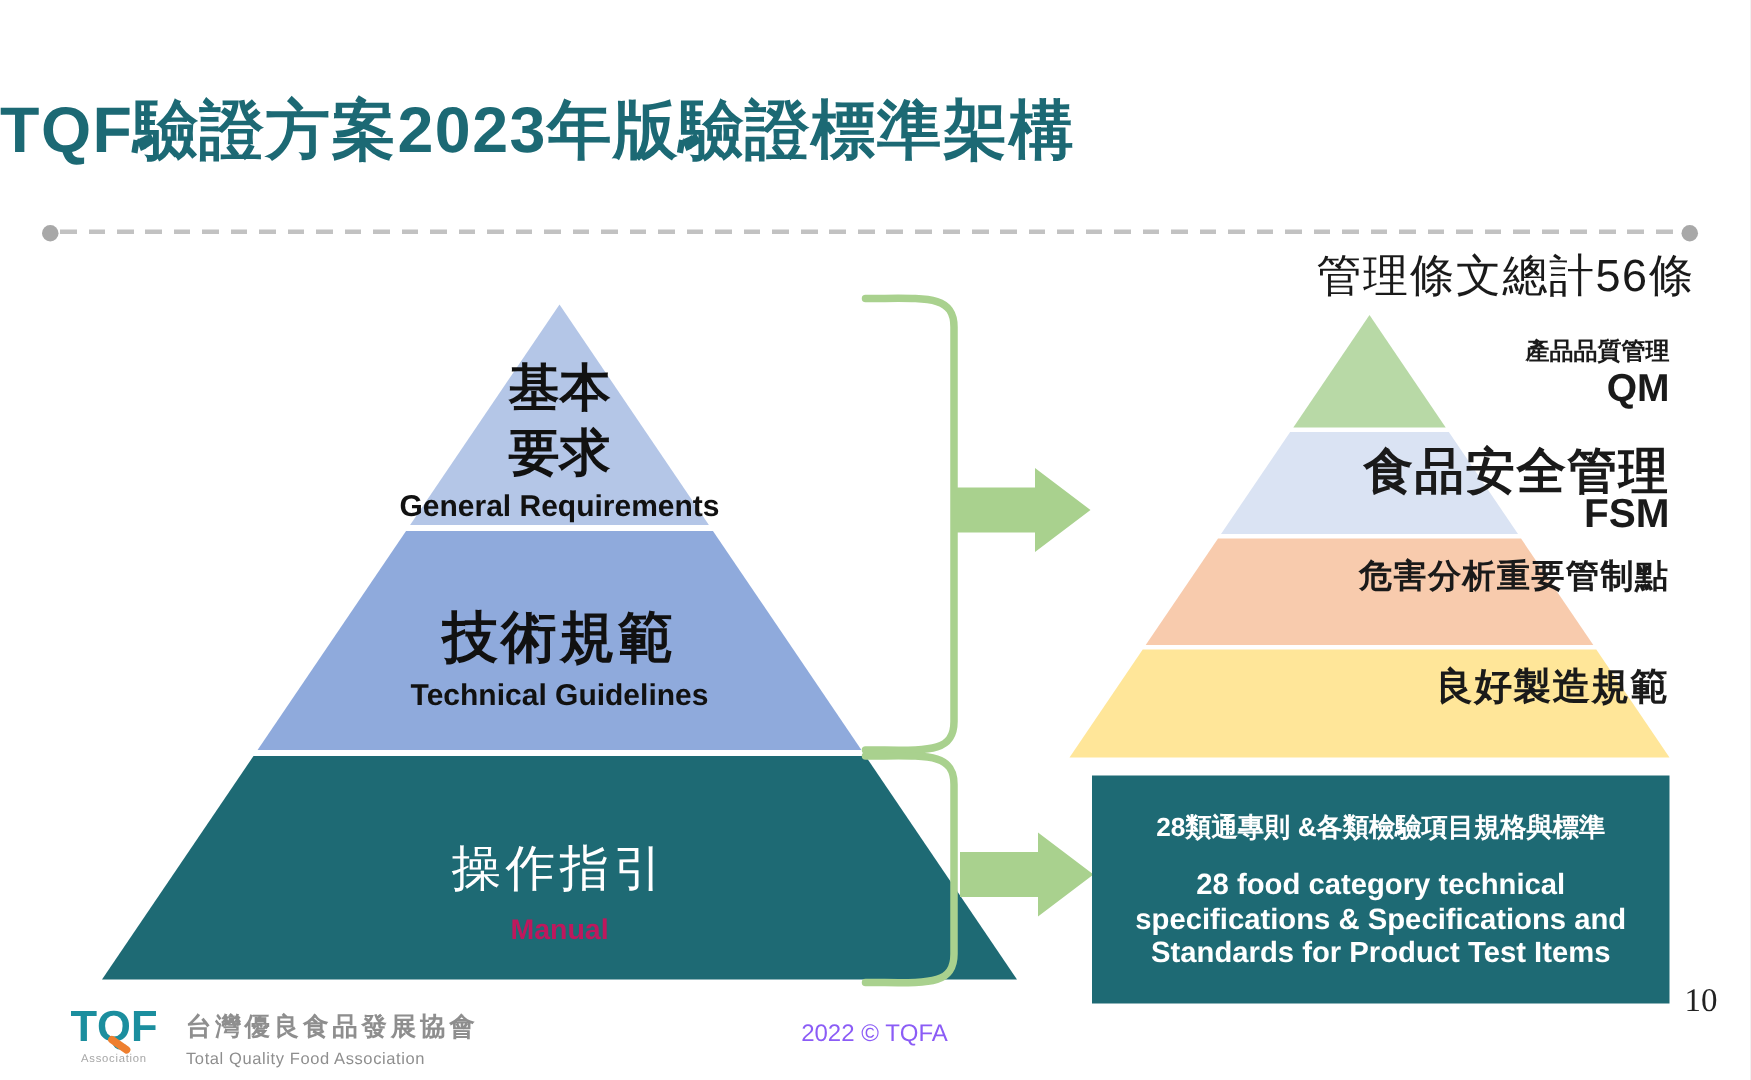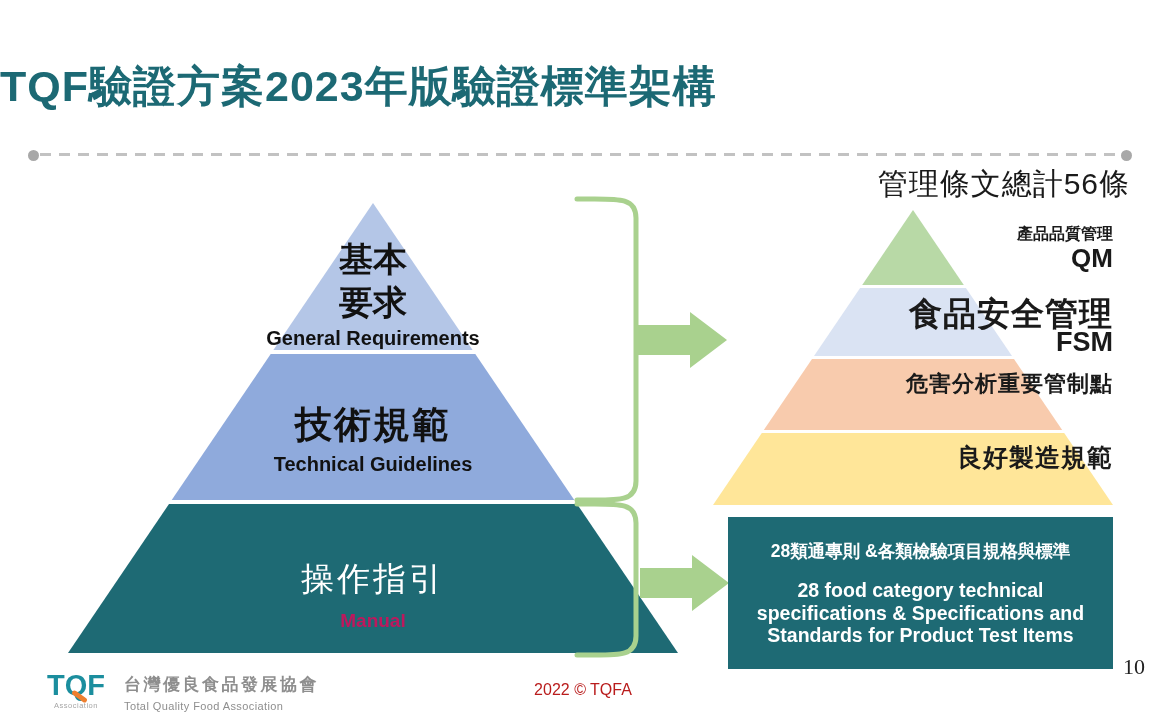--- a/index.html
+++ b/index.html
@@ -56,21 +56,21 @@
   .spec-en{font-size:19.5px;line-height:1.16;width:345px;}
   
   .logo{position:absolute;left:44px;top:671px;display:flex;gap:16px;align-items:flex-start;}
   .logo-mark{position:relative;width:64px;text-align:center;}
   .logo-tqf{font-size:29px;font-weight:700;color:#1b8e9e;line-height:1;letter-spacing:0;}
   .logo-q-tail{position:absolute;left:27px;top:23px;width:17px;height:5px;background:#ee7f2f;border-radius:3px;transform:rotate(35deg);}
   .logo-assoc{font-size:7.5px;color:#a6a6a6;margin-top:1px;letter-spacing:0.5px;}
   .logo-names{padding-top:2px;}
   .org-zh{font-size:17px;color:#8e8e8e;letter-spacing:2.5px;font-weight:600;}
   .org-en{font-size:11px;color:#8e8e8e;margin-top:4px;letter-spacing:0.4px;}
-  .copyright{position:absolute;left:483px;width:200px;top:681px;text-align:center;font-size:16px;color:#b91c1c;}
+  .copyright{position:absolute;left:483px;width:200px;top:681px;text-align:center;font-size:16px;color:#8b5cf6;}
   .page-number{position:absolute;right:22px;top:654px;font-size:22px;color:#222;font-family:"Liberation Serif",serif;}
 </style>
 </head>
 <body>
 
 <div class="slide">
 
   <div class="title">TQF驗證方案2023年版驗證標準架構</div>
 
   <div class="divider-line"></div>

